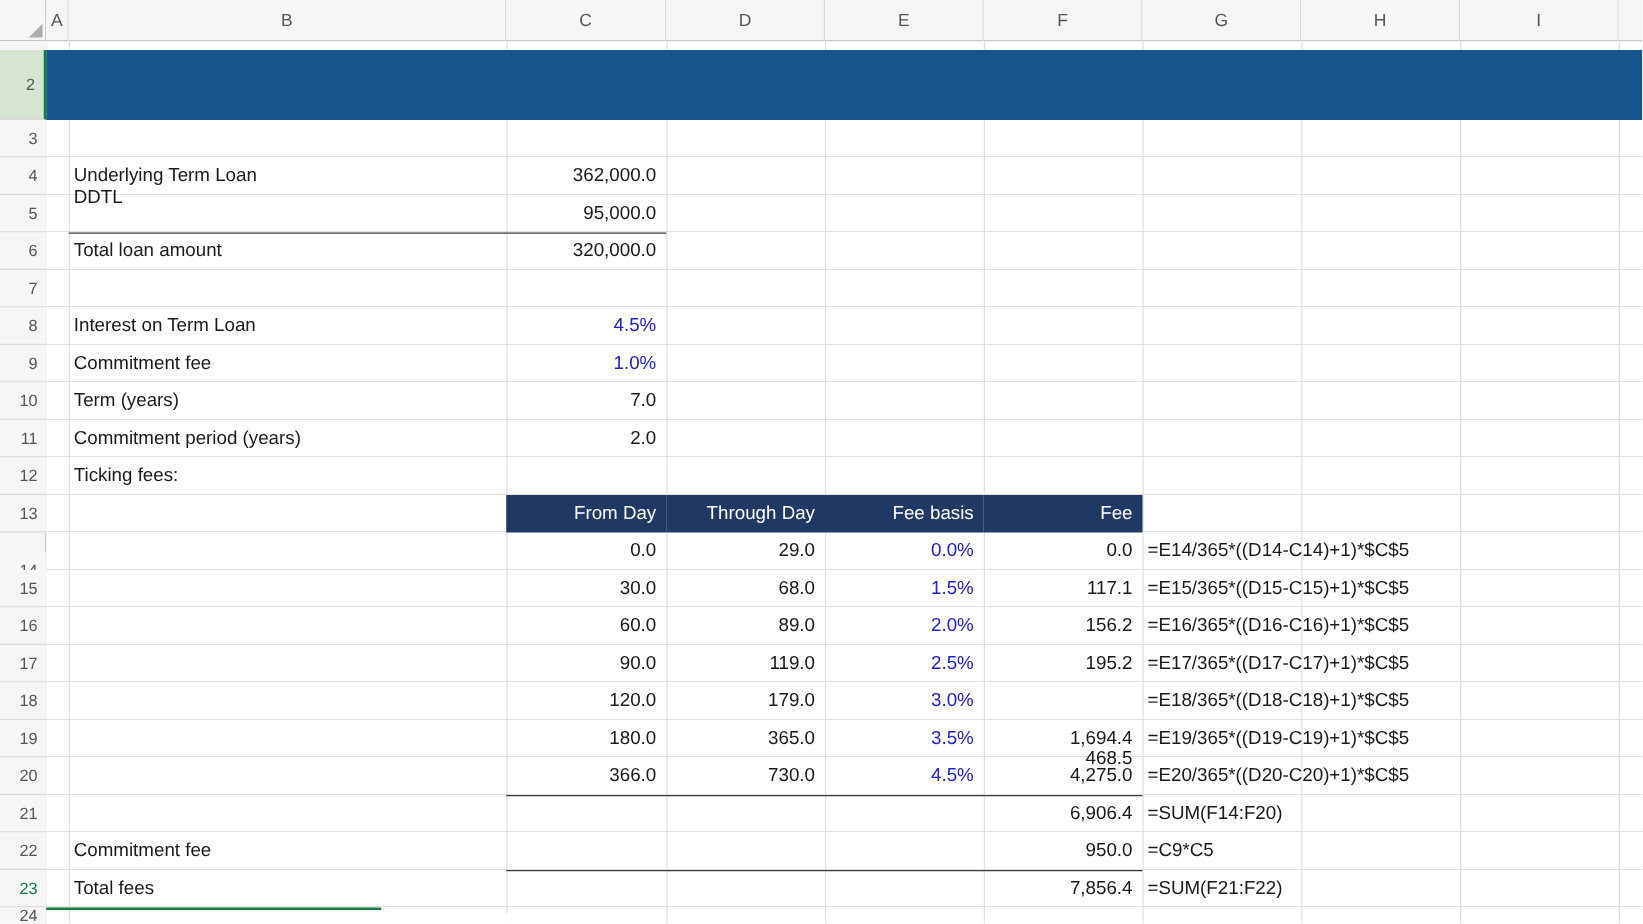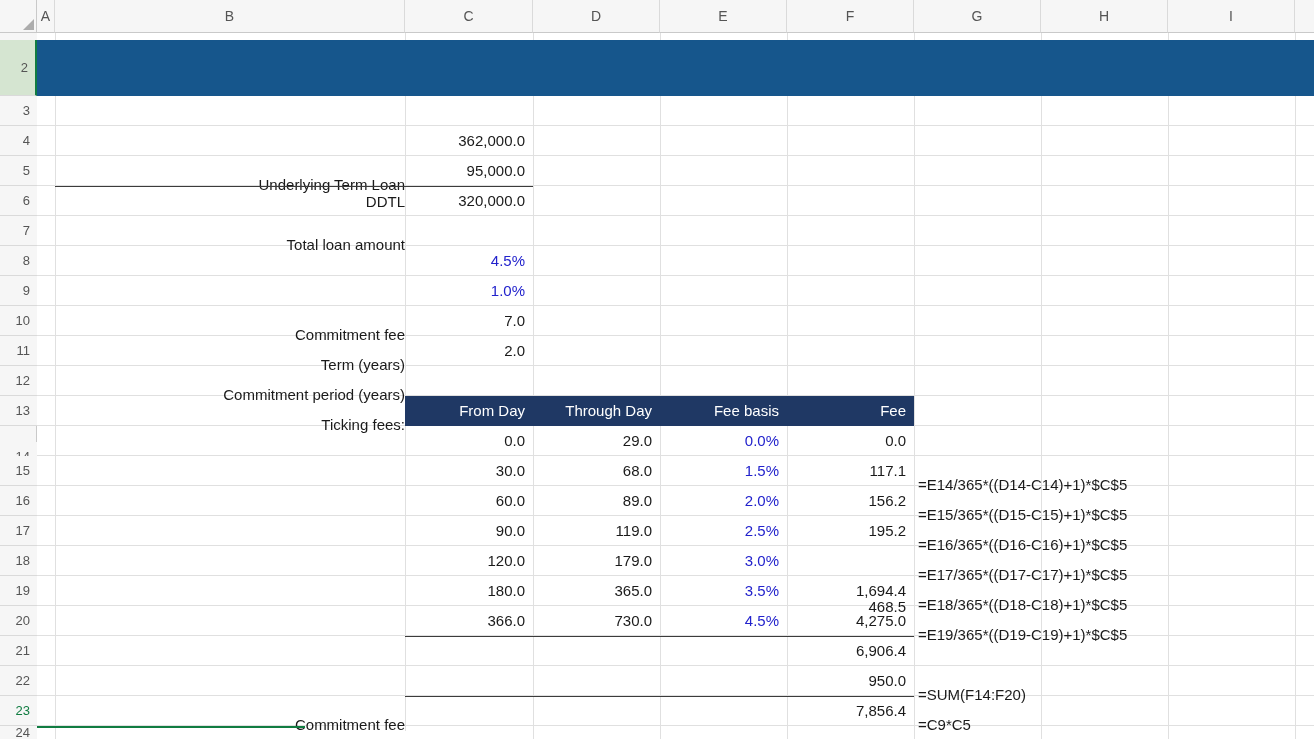--- a/index.html
+++ b/index.html
@@ -31,21 +31,21 @@
     background-size:1px 100%,1px 100%,1px 100%,1px 100%,1px 100%,1px 100%,1px 100%,1px 100%,1px 100%;
     background-position:18px 0,368px 0,496px 0,623px 0,750px 0,877px 0,1004px 0,1131px 0,1258px 0;}
   .hlines{position:absolute;left:37px;top:96px;width:1277px;height:643px;
     background:repeating-linear-gradient(to bottom,transparent 0 29px,#E0E0E0 29px 30px);}
 
   .banner{position:absolute;left:37px;top:40px;width:1277px;height:56px;
           background:var(--banner-blue,#16568C);}
 
   
   .cell{position:absolute;height:30px;line-height:30px;font-size:15px;white-space:nowrap;box-sizing:border-box;}
-  .lbl{padding-left:4px;text-align:right;margin-top:44px;}
+  .lbl{padding-left:4px;text-align:left;}
   .num{text-align:right;padding-right:8px;}
   .blue{color:var(--input-blue,#2222CC);}
   .thead{background:var(--table-header-navy,#1F3864);color:#fff;}
   .rule{position:absolute;height:1px;background:#3b3b3b;}
   .selline{position:absolute;height:2px;background:var(--selection-green,#107C41);}
   .blob{position:absolute;background:#fff;border-radius:8px;}
 </style>
 </head>
 <body>
 
@@ -95,20 +95,21 @@
   <div class="hlines"></div>
 
   <div class="banner"></div>
 
   <div class="cell lbl" style="left:55px;top:126px;width:350px;">Underlying Term Loan</div>
   <div class="cell num" style="left:405px;top:126px;width:128px;">362,000.0</div>
   <div class="cell lbl" style="left:55px;top:143px;width:350px;">DDTL</div>
   <div class="cell num" style="left:405px;top:156px;width:128px;">95,000.0</div>
   <div class="cell lbl" style="left:55px;top:186px;width:350px;">Total loan amount</div>
   <div class="cell num" style="left:405px;top:186px;width:128px;">320,000.0</div>
+  <div class="cell lbl" style="left:55px;top:246px;width:350px;">Interest on Term Loan</div>
   <div class="cell num blue" style="left:405px;top:246px;width:128px;">4.5%</div>
   <div class="cell lbl" style="left:55px;top:276px;width:350px;">Commitment fee</div>
   <div class="cell num blue" style="left:405px;top:276px;width:128px;">1.0%</div>
   <div class="cell lbl" style="left:55px;top:306px;width:350px;">Term (years)</div>
   <div class="cell num" style="left:405px;top:306px;width:128px;">7.0</div>
   <div class="cell lbl" style="left:55px;top:336px;width:350px;">Commitment period (years)</div>
   <div class="cell num" style="left:405px;top:336px;width:128px;">2.0</div>
   <div class="cell lbl" style="left:55px;top:366px;width:350px;">Ticking fees:</div>
 
   <div class="cell num thead" style="left:405px;top:396px;width:128px;">From Day</div>
@@ -149,20 +150,21 @@
   <div class="cell num" style="left:405px;top:576px;width:128px;">180.0</div>
   <div class="cell num" style="left:533px;top:576px;width:127px;">365.0</div>
   <div class="cell num blue" style="left:660px;top:576px;width:127px;">3.5%</div>
   <div class="cell num" style="left:787px;top:576px;width:127px;">1,694.4</div>
   <div class="cell lbl" style="left:914px;top:576px;">=E19/365*((D19-C19)+1)*$C$5</div>
 
   <div class="cell num" style="left:405px;top:606px;width:128px;">366.0</div>
   <div class="cell num" style="left:533px;top:606px;width:127px;">730.0</div>
   <div class="cell num blue" style="left:660px;top:606px;width:127px;">4.5%</div>
   <div class="cell num" style="left:787px;top:606px;width:127px;">4,275.0</div>
+  <div class="cell lbl" style="left:914px;top:606px;">=E20/365*((D20-C20)+1)*$C$5</div>
 
   <div class="cell num" style="left:787px;top:636px;width:127px;">6,906.4</div>
   <div class="cell lbl" style="left:914px;top:636px;">=SUM(F14:F20)</div>
 
   <div class="cell lbl" style="left:55px;top:666px;width:350px;">Commitment fee</div>
   <div class="cell num" style="left:787px;top:666px;width:127px;">950.0</div>
   <div class="cell lbl" style="left:914px;top:666px;">=C9*C5</div>
 
   <div class="cell lbl" style="left:55px;top:696px;width:350px;">Total fees</div>
   <div class="cell num" style="left:787px;top:696px;width:127px;">7,856.4</div>

